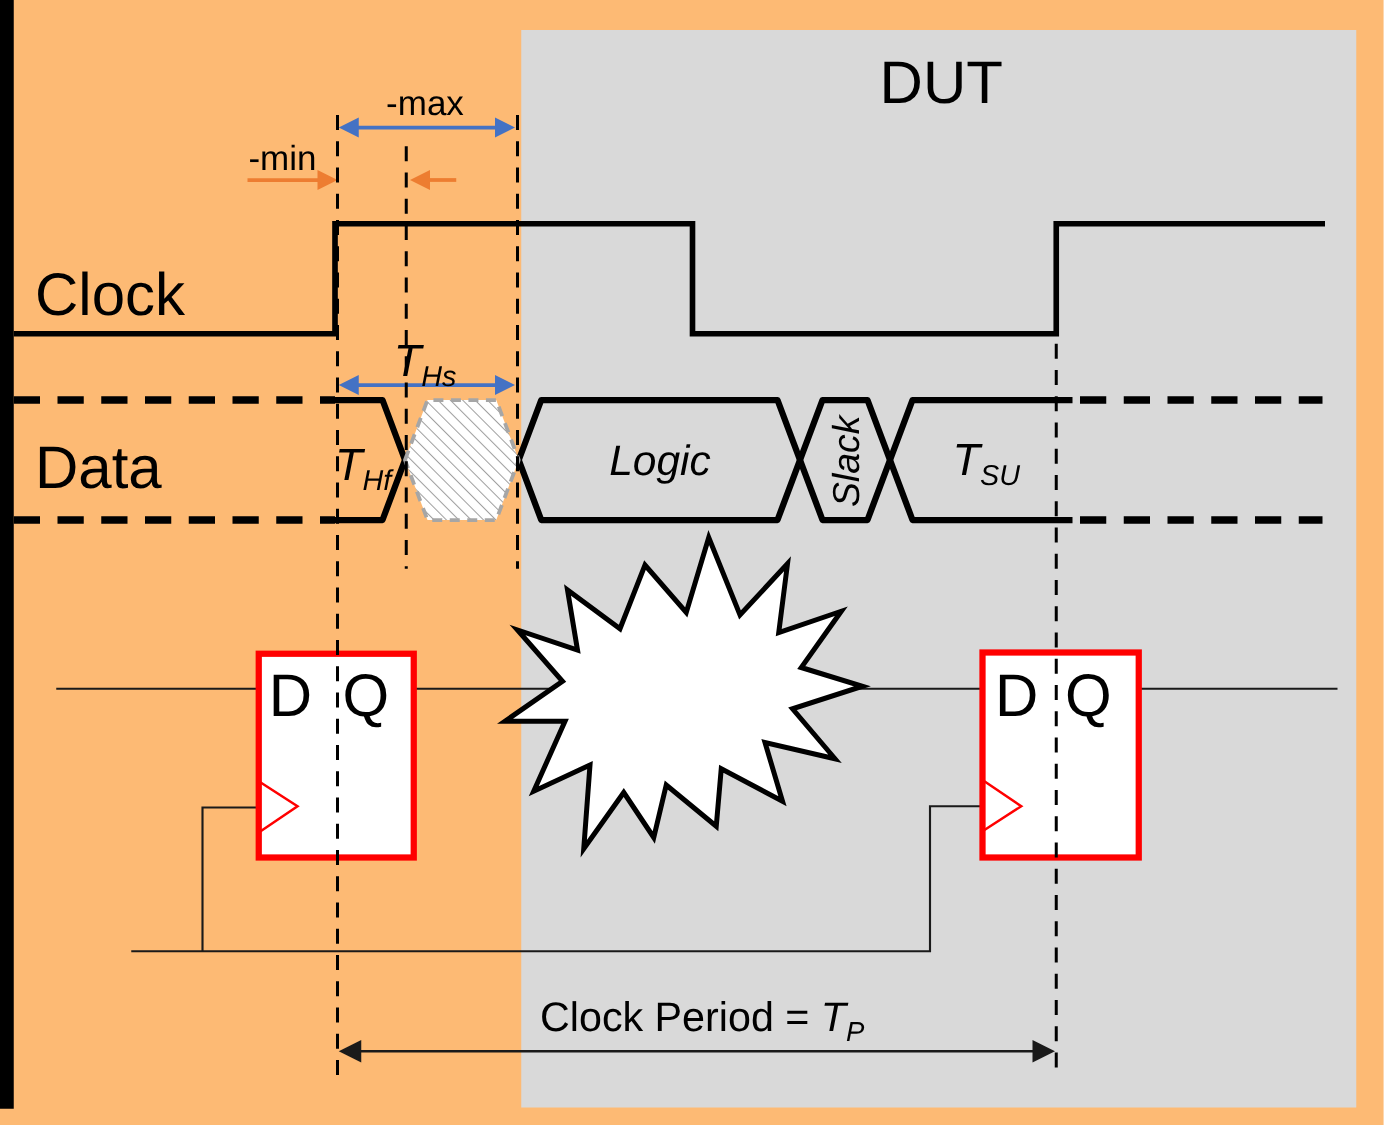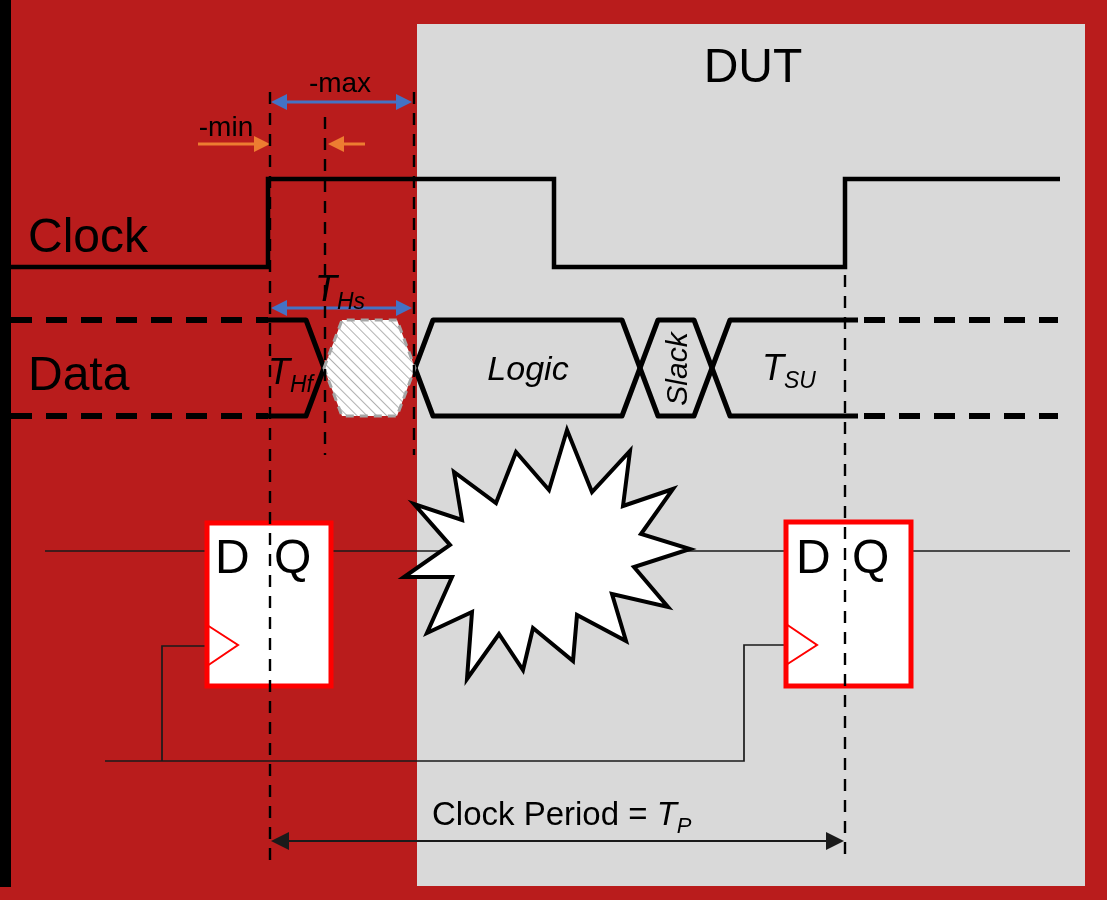--- a/index.html
+++ b/index.html
@@ -1,16 +1,16 @@
 <!DOCTYPE html>
 <html><head>
 <meta charset="utf-8">
 <style>
   html,body{margin:0;padding:0;background:#ffffff;}
-  .figure-wrap{position:relative;width:1107px;height:900px;background:#b91c1c;overflow:hidden;
+  .figure-wrap{position:relative;width:1107px;height:900px;background:#fdba74;overflow:hidden;
                font-family:"Liberation Sans", sans-serif;}
   svg{display:block;}
   text{font-family:"Liberation Sans", sans-serif;fill:#000000;}
   .big-label{font-size:48px;}
   .seg-label{font-size:34px;font-style:italic;}
   .slack-label{font-size:30px;font-style:italic;}
   .t-main{font-size:36px;font-style:italic;}
   .t-sub{font-size:23px;font-style:italic;}
   .mm-label{font-size:28px;}
   .period-label{font-size:33px;}

